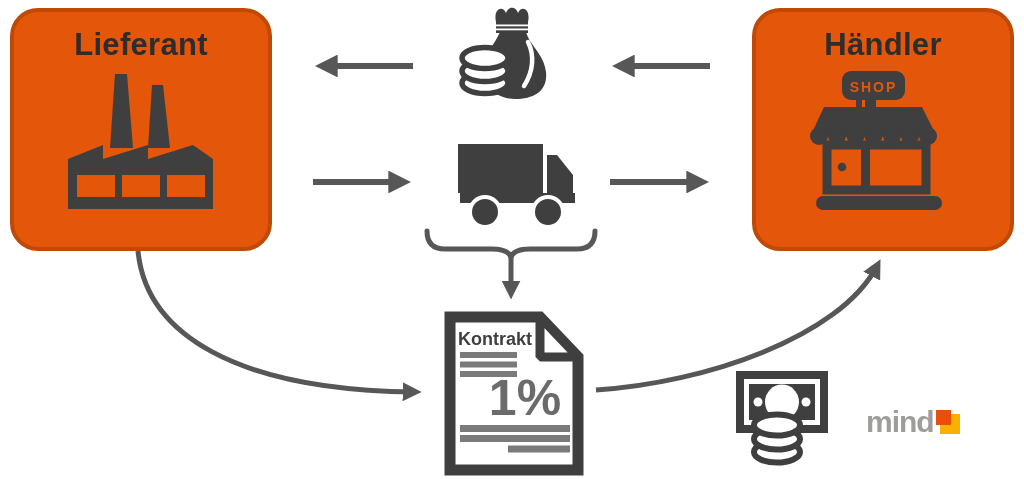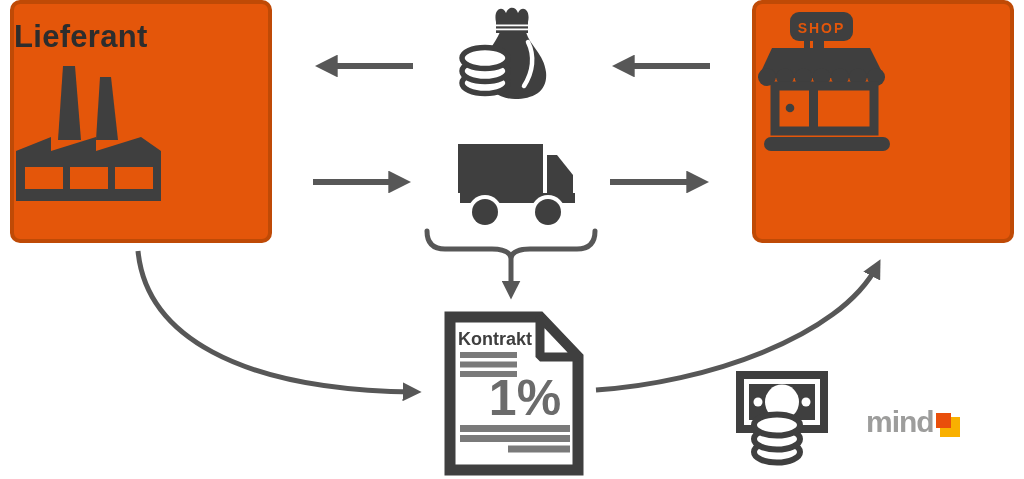--- a/index.html
+++ b/index.html
@@ -5,32 +5,32 @@
 :root{
   --accent:#e4560a; --accent-border:#bf4a06; --icon:#3f3f3f; --arrow:#575757;
   --label:#2d2d2d; --doc-line:#7a7a7a; --doc-number:#6b6b6b;
   --logo-light:#9d9d9c; --logo-dark:#575756; --logo-orange:#e94f0b; --logo-amber:#f9b000;
   --background:#ffffff;
 }
 *{box-sizing:border-box}
 body{margin:0;font-family:"Liberation Sans",sans-serif;background:#fff}
 .canvas{position:relative;width:1024px;height:479px;background:var(--background);overflow:hidden}
 .abs{position:absolute}
-.box{position:absolute;top:0;width:262px;height:243px;background:var(--accent);
-     border:4px solid var(--accent-border);border-radius:10px;
-     display:flex;flex-direction:column;align-items:flex-start}
+.box{position:absolute;top:8px;width:262px;height:243px;background:var(--accent);
+     border:4px solid var(--accent-border);border-radius:28px;
+     display:flex;flex-direction:column;align-items:center}
 .box-left{left:10px}
 .box-right{left:752px}
 .box-label{margin-top:15px;font-size:31px;font-weight:700;color:var(--label);letter-spacing:.3px}
 svg text{font-family:"Liberation Sans",sans-serif}
 .f-ic{fill:var(--icon)} .f-w{fill:#fff} .f-acc{fill:var(--accent)}
 .s-ic{stroke:var(--icon)} .f-line{fill:var(--doc-line)}
 .ln{fill:none;stroke:var(--arrow)}
 .logo{position:absolute;left:866px;top:407px;width:156px;font-weight:700;line-height:1}
-.logo-row1{display:flex;align-items:flex-end}
+.logo-row1{display:flex;align-items:center}
 .logo-mind{font-size:30px;color:var(--logo-light);letter-spacing:-1px}
 .logo-sq{position:relative;width:24px;height:24px;margin-left:2px;margin-bottom:0}
 .logo-sq .amber{position:absolute;right:0;bottom:0;width:20px;height:20px;background:var(--logo-amber)}
 .logo-sq .orange{position:absolute;left:0;top:0;width:15px;height:15px;background:var(--logo-orange)}
 .logo-word2{margin:-4px 0 0 38px;font-size:30px;color:var(--logo-dark);letter-spacing:-1px}
 </style>
 </head>
 <body>
 
 <div class="canvas">
@@ -57,20 +57,21 @@
       <polygon class="f-ic" points="49,2 61,2 67,76 44,76"></polygon>
       <polygon class="f-ic" points="86,13 97,13 104,76 82,76"></polygon>
       <path class="f-ic" d="M2,137 L2,87 L37,73 L37,87 L82,73 L82,87 L127,73 L147,87 L147,137 Z"></path>
       <rect class="f-acc" x="11" y="103" width="38" height="22"></rect>
       <rect class="f-acc" x="56" y="103" width="38" height="22"></rect>
       <rect class="f-acc" x="101" y="103" width="38" height="22"></rect>
     </svg>
   </div>
 
   <div class="box box-right">
+    <div class="box-label">Händler</div>
     <svg width="150" height="150" viewBox="0 0 150 150" style="margin-top:2px">
       <rect class="f-ic" x="34" y="6" width="63" height="29" rx="9"></rect>
       <text x="65.5" y="27" text-anchor="middle" font-size="14" font-weight="bold" letter-spacing="2" class="f-acc">SHOP</text>
       <rect class="f-ic" x="48" y="35" width="6" height="11"></rect>
       <rect class="f-ic" x="57" y="35" width="11" height="12"></rect>
       <polygon class="f-ic" points="16,42 114,42 129,72 2,72"></polygon>
       <circle class="f-ic" cx="11" cy="71" r="9"></circle>
         <circle class="f-ic" cx="29" cy="71" r="9"></circle>
       <circle class="f-ic" cx="47.5" cy="71" r="9"></circle>
         <circle class="f-ic" cx="65.5" cy="71" r="9"></circle>

